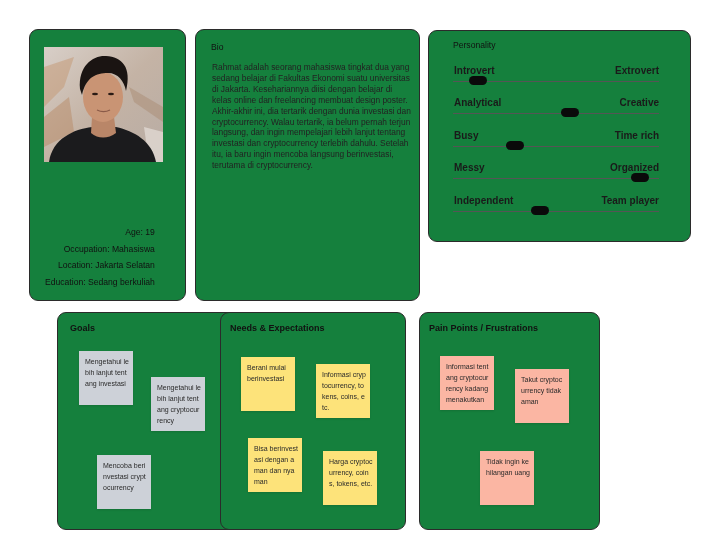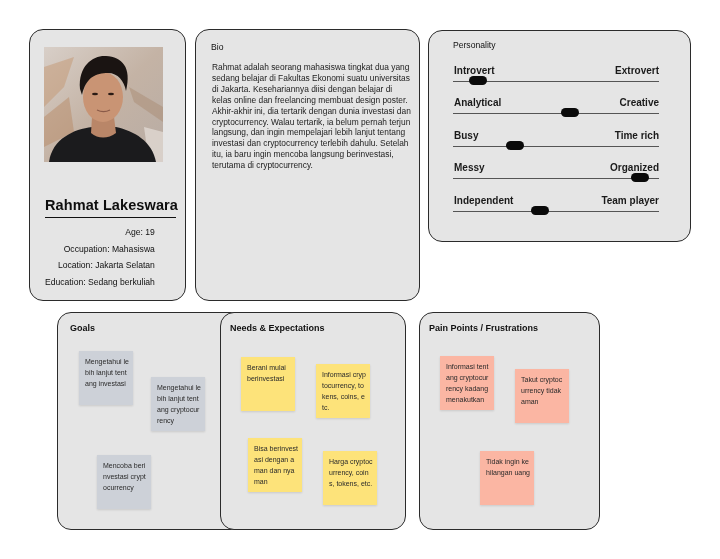--- a/index.html
+++ b/index.html
@@ -1,22 +1,22 @@
 <!DOCTYPE html>
 <html><head>
 <meta charset="utf-8">
 <style>
   * { box-sizing: border-box; margin: 0; padding: 0; }
   html, body { width: 720px; height: 559px; background: #ffffff; overflow: hidden; }
   body { position: relative; font-family: "Liberation Sans", "DejaVu Sans", sans-serif; color: #111; }
   .card {
     position: absolute;
     border: 1.3px solid #2b2b2b;
-    border-radius: 14px;
-    background: #e5e5e5;
+    border-radius: 9px;
+    background: #15803d;
   }
   .card-title {
     position: absolute;
     font-size: 9px;
     font-weight: 600;
     color: #111;
   }
   
   #profile { left: 29px; top: 29px; width: 157px; height: 272px; }
   .photo {
@@ -97,21 +97,20 @@
 
       <ellipse cx="59" cy="50" rx="20" ry="25" fill="#c99474"></ellipse>
 
       <path d="M36 42 C34 18 50 8 62 9 C78 10 88 20 82 44 C80 34 74 26 64 26 C52 26 42 30 38 48 Z" fill="#1a1412"></path>
 
       <ellipse cx="51" cy="47" rx="3" ry="1.3" fill="#2a1a14"></ellipse>
       <ellipse cx="67" cy="47" rx="3" ry="1.3" fill="#2a1a14"></ellipse>
       <path d="M53 63 C57 65 62 65 66 63" stroke="#8a5a48" stroke-width="1.3" fill="none"></path>
     </svg>
   </div>
-  <div class="name">Rahmat Lakeswara</div>
   <div class="facts">
     <div>Age: 19</div>
     <div>Occupation: Mahasiswa</div>
     <div>Location: Jakarta Selatan</div>
     <div>Education: Sedang berkuliah</div>
   </div>
 </div>
 
 <div class="card" id="bio">
   <div class="card-title">Bio</div>

